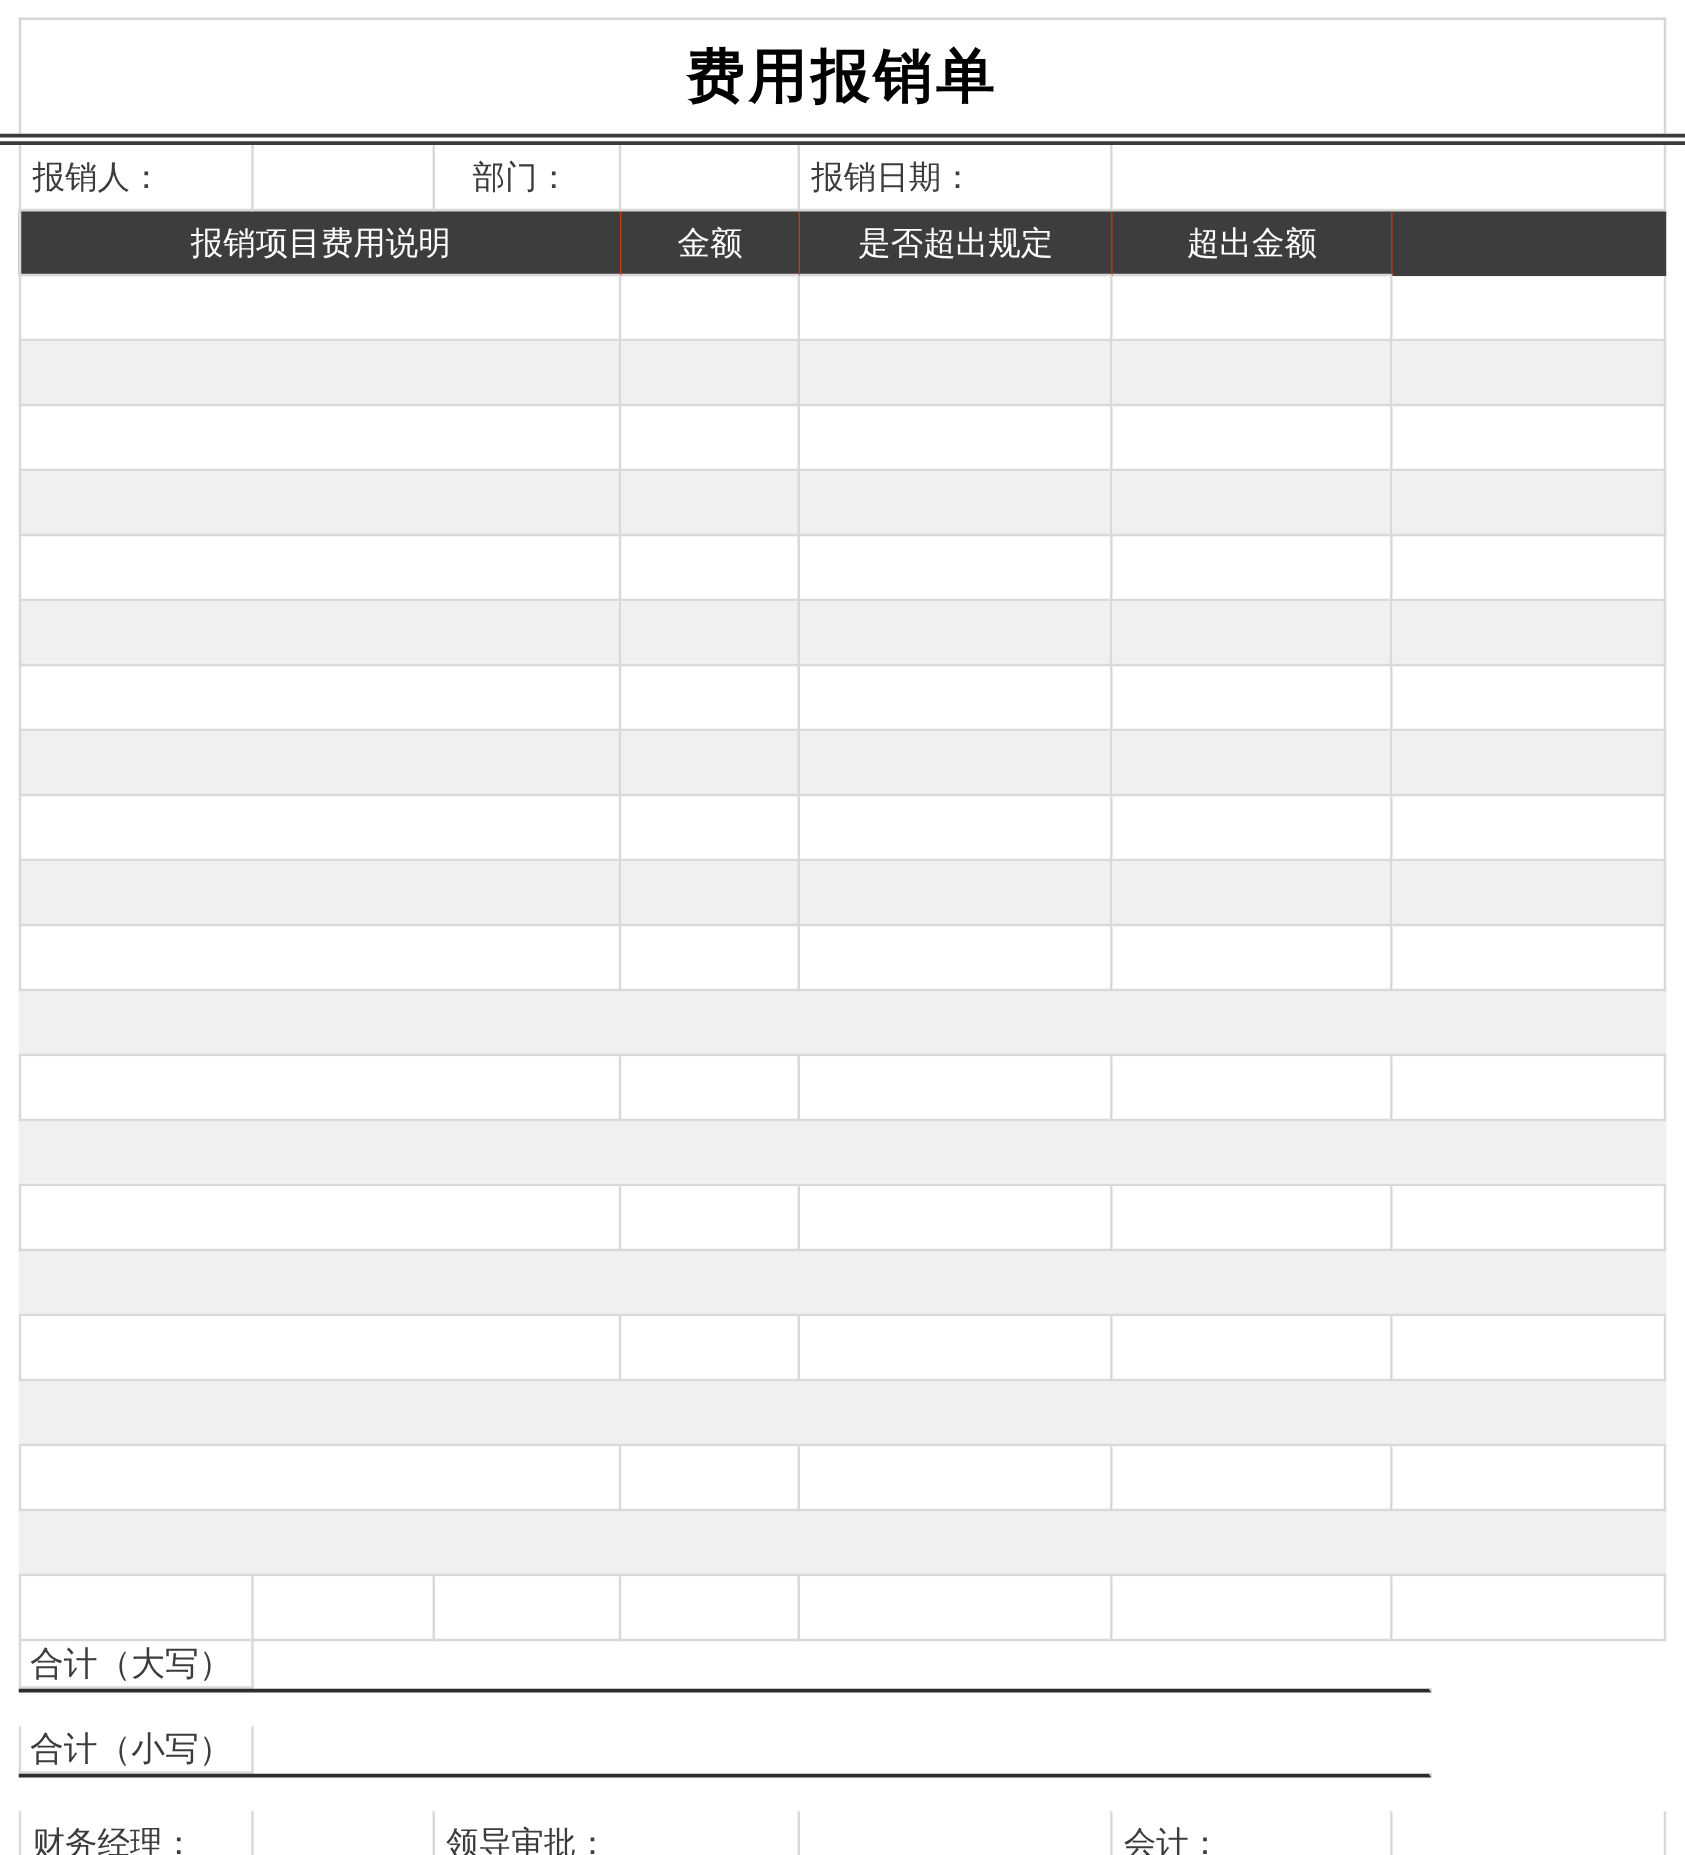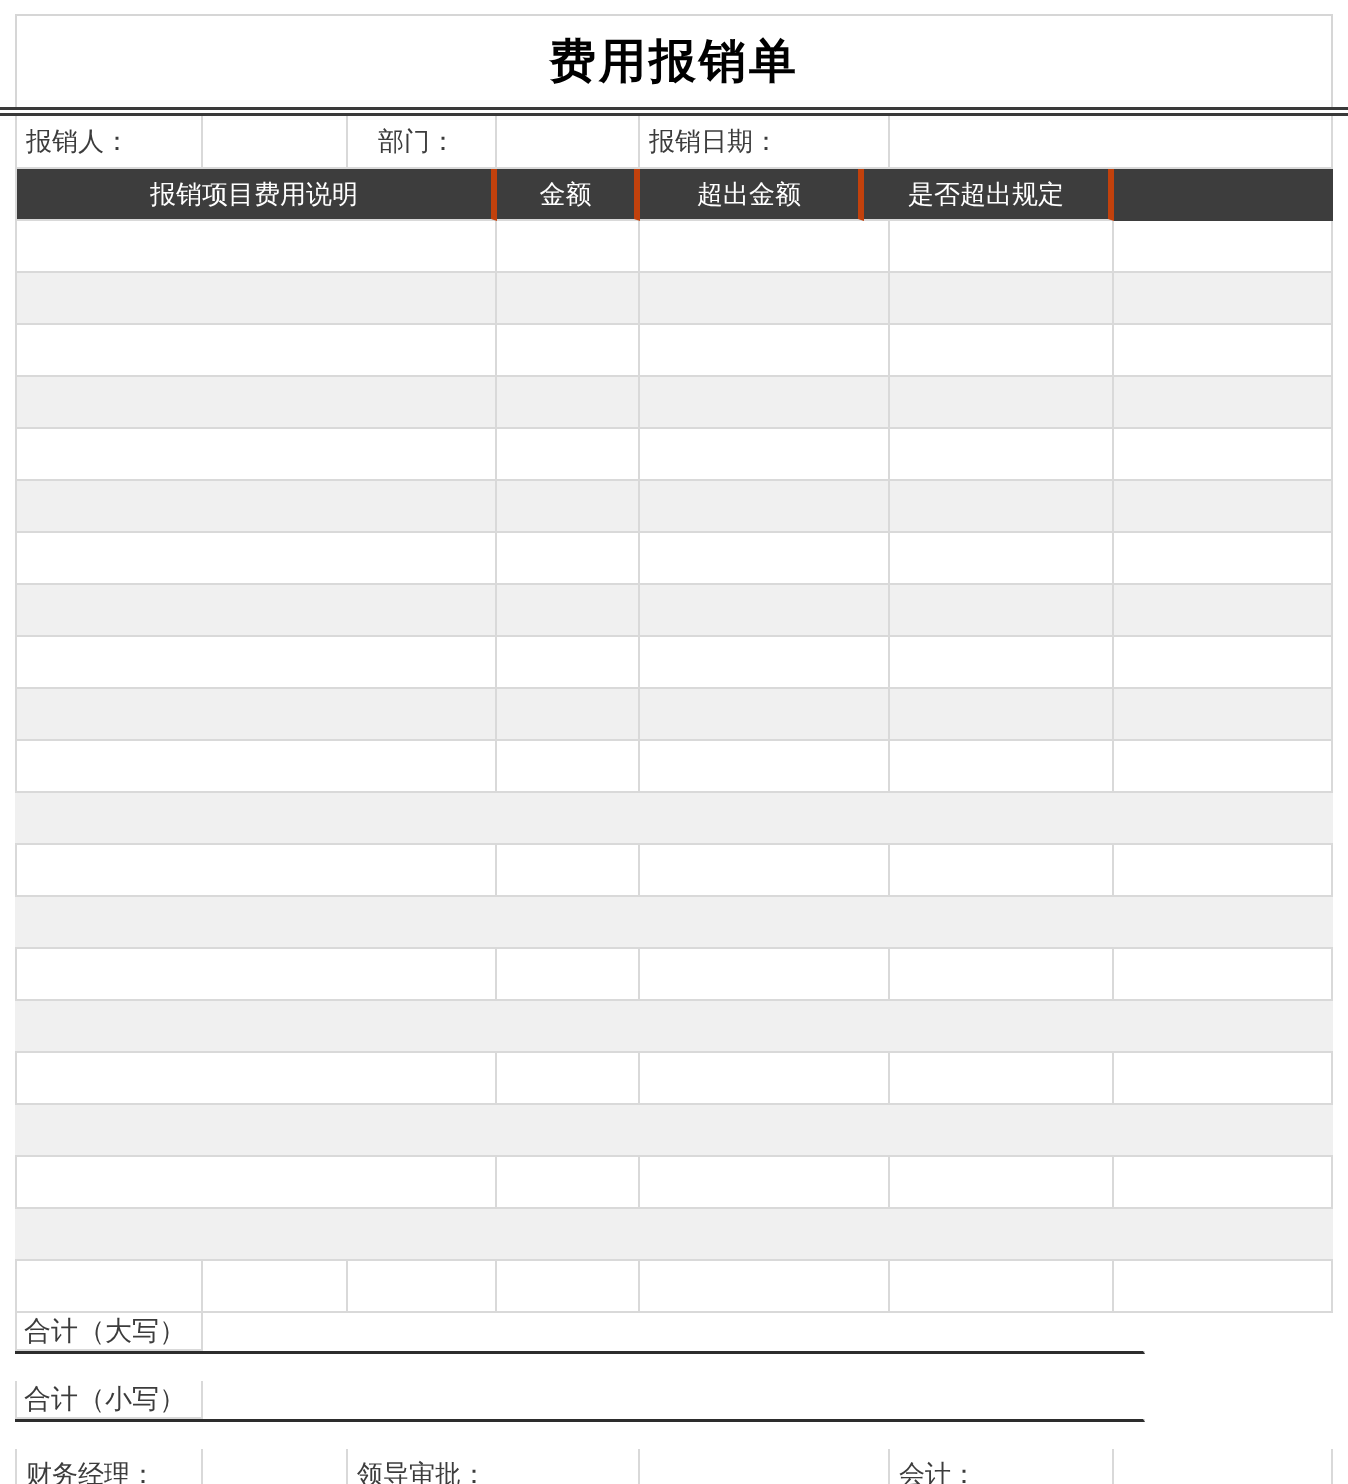--- a/index.html
+++ b/index.html
@@ -43,21 +43,21 @@
   }
   .row .cell:first-child { border-left: 2px solid #d9d9d9; }
 
   
   .info-row { height: 53px; border-radius: 21px; }
 
   
   .header-row { height: 52px; background: #3d3d3d; }
   .header-row .cell {
     color: #ffffff; justify-content: center;
-    border-right: 6px solid #c2410c; border-bottom: 2px solid #d9d9d9;
+    border-right: 1px solid #c2410c; border-bottom: 2px solid #d9d9d9;
   }
 
   
   .body-row { height: 52px; }
   .body-row.gray .cell { background: #f0f0f0; }
   .merged-row {
     height: 52px; margin: 0 15px;
     background: #f0f0f0;
     border-bottom: 2px solid #d9d9d9;
   }
@@ -118,22 +118,22 @@
     <div class="cell w145"></div>
     <div class="cell w149">部门：</div>
     <div class="cell w143"></div>
     <div class="cell w250">报销日期：</div>
     <div class="cell w443"></div>
   </div>
 
   <div class="row header-row">
     <div class="cell c-desc">报销项目费用说明</div>
     <div class="cell c-amt">金额</div>
+    <div class="cell c-over">是否超出规定</div>
     <div class="cell c-examt">超出金额</div>
-    <div class="cell c-over">是否超出规定</div>
   </div>
 
   <div id="body-rows">
       <div class="row body-row">
         <div class="cell c-desc"></div>
         <div class="cell c-amt"></div>
         <div class="cell c-over"></div>
         <div class="cell c-examt"></div>
         <div class="cell c-rem"></div>
       </div>

